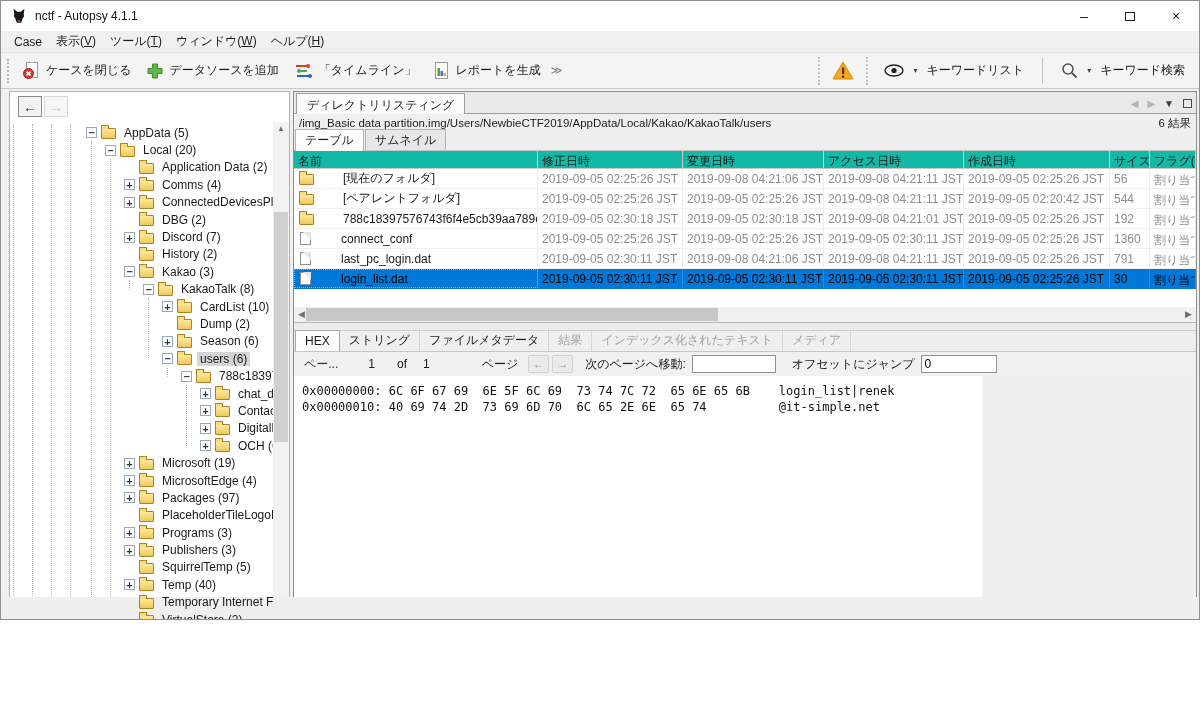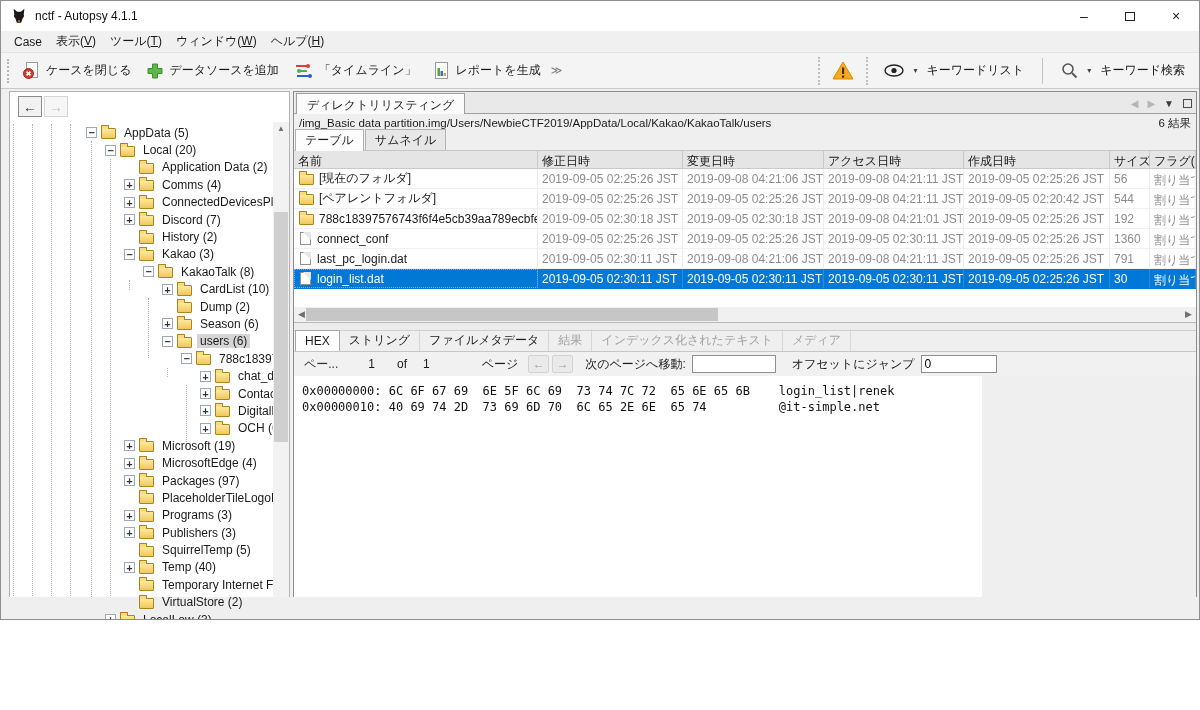--- a/index.html
+++ b/index.html
@@ -67,28 +67,28 @@
   .tri-dark{color:#3c3c3c;font-size:10px;}
   .float-ico{width:9px;height:9px;border:1px solid #4a4a4a;display:inline-block;}
   .pathbar{height:18px;background:#efefef;display:flex;align-items:center;padding:0 5px;flex:none;font-size:11.5px;}
   .result-count{margin-left:auto;white-space:nowrap;}
   .viewtabs{height:19px;background:#efefef;display:flex;align-items:flex-end;padding-left:1px;flex:none;border-bottom:1px solid #c6c6c6;position:relative;}
   .vtab-sm{padding:2px 9px 1px;border:1px solid #b3b3b3;border-bottom:none;background:#e7e7e7;margin-right:1px;white-space:nowrap;}
   .vtab-sm.active{background:#fdfdfd;position:relative;top:1px;padding-bottom:2px;}
 
   
   .grid-row{display:grid;grid-template-columns:244px 145px 141px 140px 146px 40px 46px;}
-  .thead{height:18px;flex:none;background:#e5e5e5;border-bottom:1px solid #c9c9c9;}
+  .thead{height:18px;flex:none;background:#14b8a6;border-bottom:1px solid #c9c9c9;}
   .thead .cell{border-right:1px solid #c9c9c9;padding:2px 0 0 4px;overflow:hidden;white-space:nowrap;}
   .trow{height:20px;flex:none;border-bottom:1px solid #f0f0f0;}
-  .trow .cell{border-right:1px solid #ececec;padding:3px 0 0 4px;overflow:hidden;white-space:nowrap;}
+  .trow .cell{border-right:1px solid #ececec;padding:3px 0 0 4px;overflow:hidden;white-space:nowrap;gap:24px;}
   .cell.name{display:flex;align-items:center;padding-top:0;}
   .dim{color:#8c8c8c;}
   .trow.selected{background:#0078d7;border-bottom-color:#0078d7;}
-  .trow.selected .cell{color:#ffffff;border-right-color:#2a8adf;}
+  .trow.selected .cell{color:#000000;border-right-color:#2a8adf;}
   .trow.selected .cell.name{outline:1px dotted #caa24a;outline-offset:-1px;}
   .file-ico{width:11px;height:13px;background:#fff;border:1px solid #909090;display:inline-block;margin:0 6px 0 2px;position:relative;flex:none;}
   .file-ico::before{content:"";position:absolute;top:-1px;right:-1px;border-style:solid;border-width:4px;border-color:#e6e6e6 #e6e6e6 transparent transparent;}
   .trow .folder-ico{margin-left:1px;}
   .tfiller{height:18px;background:#fff;flex:none;}
   .hscroll-table{height:15px;background:#f0f0f0;flex:none;position:relative;}
   .hscroll-table .arr{position:absolute;top:0;width:15px;height:15px;color:#6f6f6f;font-size:9px;text-align:center;line-height:15px;}
   .hthumb-table{position:absolute;left:12px;top:1px;width:412px;height:13px;background:#c6c6c6;}
   .splitter{height:9px;background:#ececec;border-top:1px solid #b8b8b8;border-bottom:1px solid #cfcfcf;flex:none;}
 
@@ -244,20 +244,25 @@
           </div>
           <div class="tree-item" style="padding-left: 114px;">
             <span class="exp plus"></span>
             <span class="folder-ico"></span>
             <span class="tlabel">Comms (4)</span>
           </div>
           <div class="tree-item" style="padding-left: 114px;">
             <span class="exp plus"></span>
             <span class="folder-ico"></span>
             <span class="tlabel">ConnectedDevicesPlat</span>
+          </div>
+          <div class="tree-item" style="padding-left: 114px;">
+            <span class="exp leaf"></span>
+            <span class="folder-ico"></span>
+            <span class="tlabel">DBG (2)</span>
           </div>
           <div class="tree-item" style="padding-left: 114px;">
             <span class="exp plus"></span>
             <span class="folder-ico"></span>
             <span class="tlabel">Discord (7)</span>
           </div>
           <div class="tree-item" style="padding-left: 114px;">
             <span class="exp leaf"></span>
             <span class="folder-ico"></span>
             <span class="tlabel">History (2)</span>

